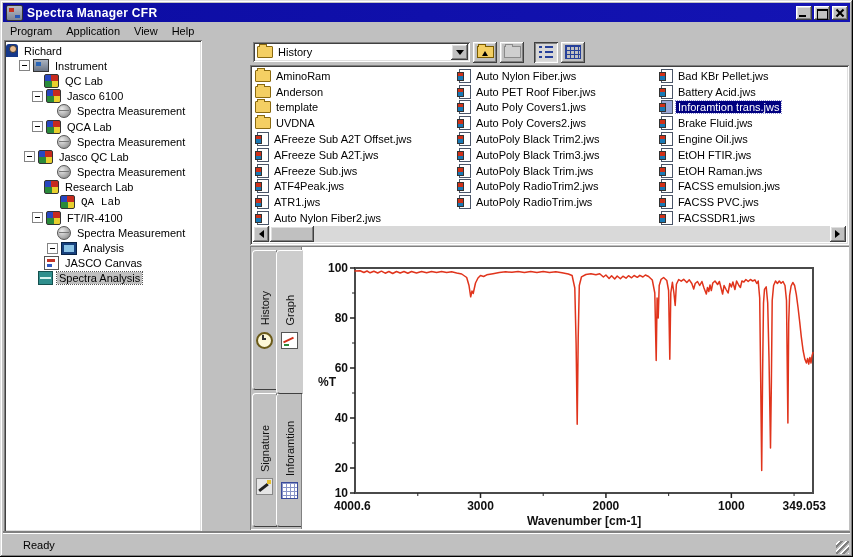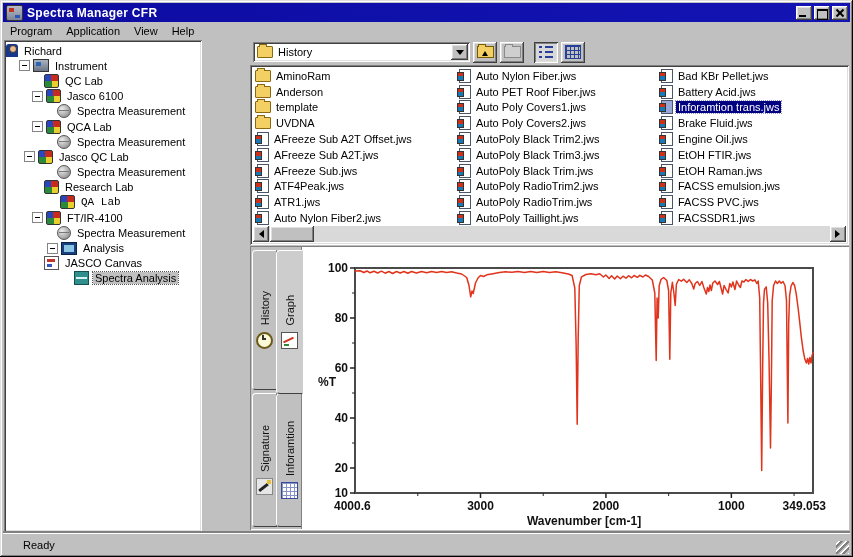--- a/index.html
+++ b/index.html
@@ -226,21 +226,21 @@
       <div class="trow" style="padding-left: 15px; margin-left: 28px;">
         <span class="expander"></span>
         <span class="ticon ti analysis"></span>
         <span class="tlabel">Analysis</span>
       </div>
       <div class="trow" style="padding-left: 28px;">
         <span class="exp-space"></span>
         <span class="ticon ti canvas"></span>
         <span class="tlabel">JASCO Canvas</span>
       </div>
-      <div class="trow" style="padding-left: 22px; margin-left: 36px;">
+      <div class="trow" style="padding-left: 22px;">
         <span class="exp-space"></span>
         <span class="ticon ti spectra"></span>
         <span class="tlabel sel">Spectra Analysis</span>
       </div>
     </div>
 
   <div class="file-panel">
     <div class="toolbar">
       <div class="combo">
         <span class="fi-folder"></span>
@@ -335,24 +335,20 @@
               <span class="fi-jws"></span>
               <span class="fname">AutoPoly Black Trim.jws</span>
             </div>
             <div class="fitem">
               <span class="fi-jws"></span>
               <span class="fname">AutoPoly RadioTrim2.jws</span>
             </div>
             <div class="fitem">
               <span class="fi-jws"></span>
               <span class="fname">AutoPoly RadioTrim.jws</span>
-            </div>
-            <div class="fitem">
-              <span class="fi-jws"></span>
-              <span class="fname">AutoPoly Taillight.jws</span>
             </div>
           </div>
           <div class="fcol">
             <div class="fitem">
               <span class="fi-jws"></span>
               <span class="fname">Bad KBr Pellet.jws</span>
             </div>
             <div class="fitem">
               <span class="fi-jws"></span>
               <span class="fname">Battery Acid.jws</span>

